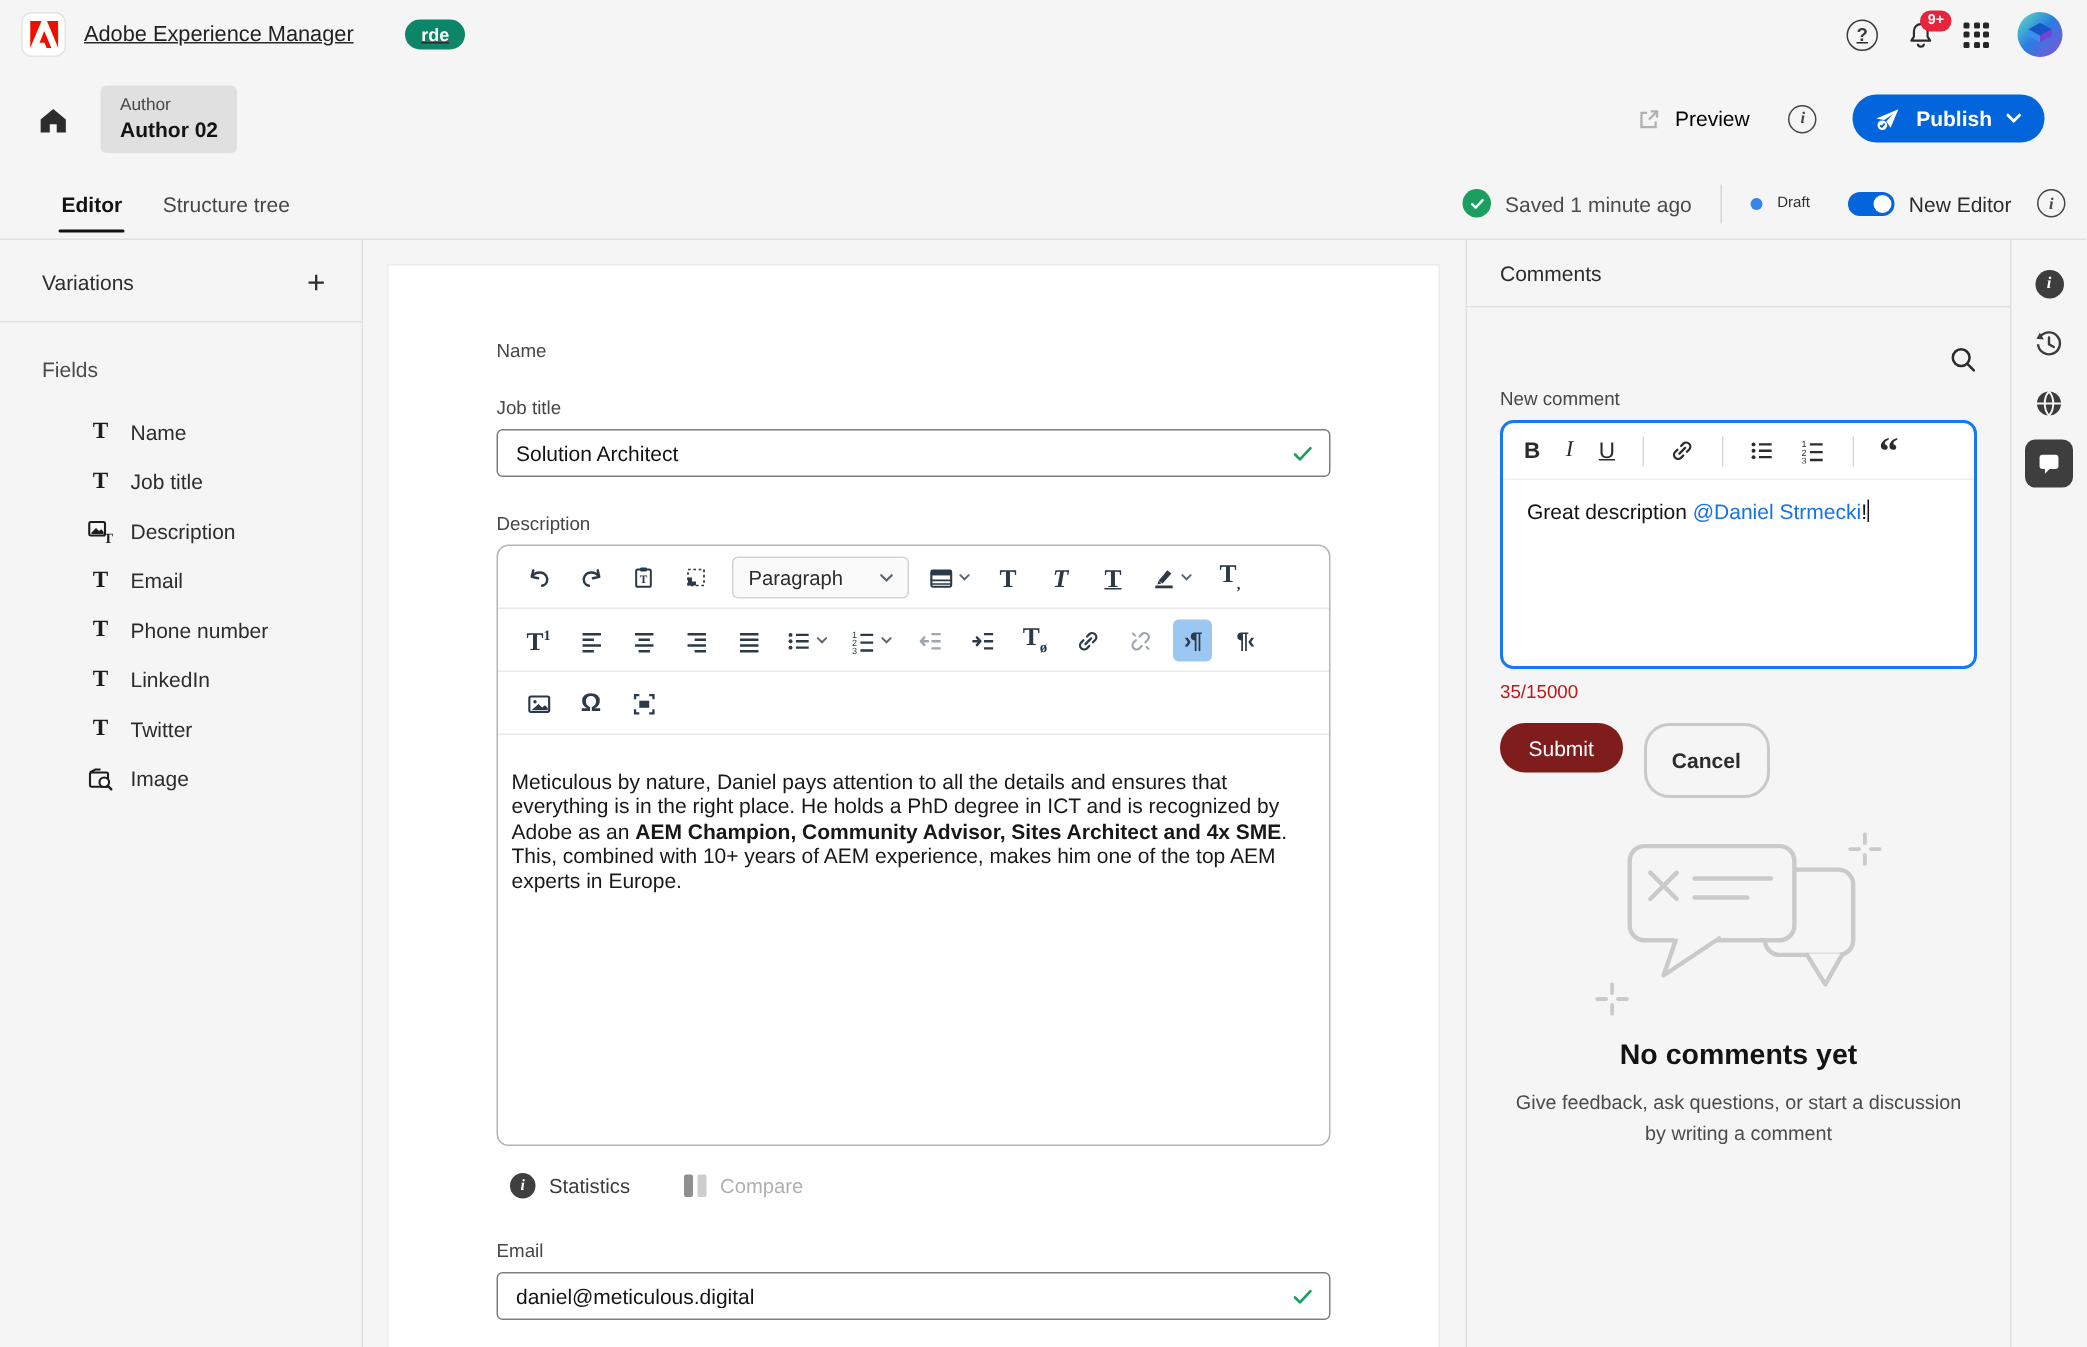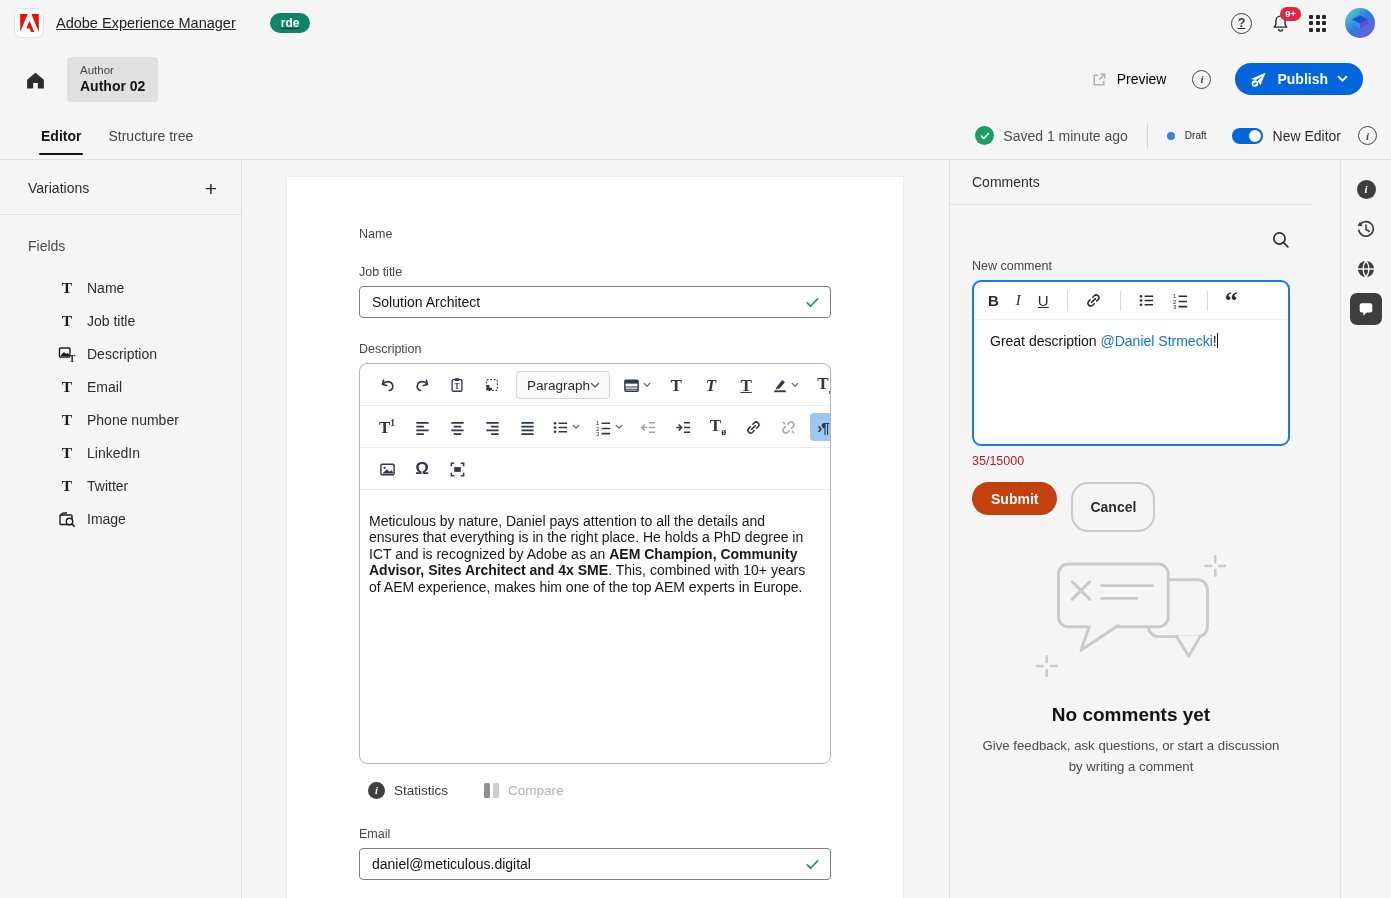--- a/index.html
+++ b/index.html
@@ -59,21 +59,21 @@
   .saved-text { margin-left:9px; font-size:14px; color:#4b4b4b; }
   .vdivider { width:1px; height:26px; background:#d5d5d5; margin:0 19px; }
   .draft-dot { width:8px; height:8px; border-radius:50%; background:#3487e6; }
   .draft-text { margin-left:10px; font-size:10px; color:#2c2c2c; }
   .toggle { width:31px; height:16px; border-radius:8px; background:#0265dc; position:relative; margin-left:25px; }
   .toggle .knob { position:absolute; top:2px; right:2px; width:12px; height:12px; border-radius:50%; background:#fff; }
   .toggle-label { margin-left:10px; font-size:14px; color:#2c2c2c; }
   .status-group .info-circle { margin-left:17px; }
 
   
-  .bodyrow { display:flex; height:738px;gap:28px; }
+  .bodyrow { display:flex; height:738px; }
 
   
   .sidebar { width:242px; border-right:1px solid #e1e1e1; padding:15px 24px 0 28px; flex:none; }
   .variations-row { display:flex; align-items:center; justify-content:space-between; height:26px; }
   .variations-title { font-size:14px; color:#2c2c2c; }
   .plus-btn { font-size:21px; color:#2c2c2c; font-weight:400; line-height:1; }
   .sidebar-divider { height:1px; background:#e1e1e1; margin:13px -24px 0 -28px; }
   .fields-title { margin-top:23px; font-size:14px; color:#4b4b4b; }
   .field-list { margin-top:17px; padding-left:29px; display:flex; flex-direction:column; }
   .field-item { display:flex; align-items:center; height:33px; font-size:14px; color:#2c2c2c; }
@@ -138,26 +138,26 @@
   .ce-btn.ital { font-style:italic; font-family:"Liberation Serif",serif; }
   .ce-btn.undl { text-decoration:underline; }
   .ce-btn.quote { font-family:"Liberation Serif","DejaVu Serif",serif; font-size:26px; font-weight:700;
     height:14px; overflow:visible; line-height:26px; }
   .ce-divider { width:1px; height:20px; background:#d8d8d8; margin:0 17px 0 1px; }
   .ce-content { padding:12px 16px; font-size:14px; color:#131313; line-height:1.4; }
   .mention { color:#1473e6; }
   .caret { display:inline-block; width:1.5px; height:15px; background:#131313; vertical-align:-2px; }
   .char-count { font-size:12.5px; color:#b91c1c; margin-top:8px; }
   .btn-row { display:flex; gap:14px; margin-top:14px; }
-  .submit-btn { height:33px; border-radius:17px; background:#c2410c; border:none; color:#fff;
-    font-weight:700; font-size:14px; padding:0 19px; font-family:inherit; }
+  .submit-btn { height:33px; border-radius:17px; background:#7f1d1d; border:none; color:#fff;
+    font-weight:400; font-size:14px; padding:0 19px; font-family:inherit; }
   .cancel-btn { height:50px; border-radius:17px; background:transparent; border:2px solid #c9c9c9;
     color:#2c2c2c; font-weight:700; font-size:14px; padding:0 17px; font-family:inherit; }
   .empty-state { margin-top:20px; text-align:center; }
-  .empty-title { font-size:19px; font-weight:700; color:#131313; margin-top:22px; }
+  .empty-title { font-size:19px; font-weight:700; color:#131313; margin-top:11px; }
   .empty-sub { font-size:13.2px; color:#4b4b4b; margin-top:10px; line-height:1.58; padding:0 2px; }
 
   
   .rail { width:51px; flex:none; border-left:1px solid #e1e1e1; display:flex; flex-direction:column;
     align-items:center; padding-top:13px; gap:8px; }
   .rail-btn { width:32px; height:32px; border-radius:7px; display:flex; align-items:center; justify-content:center; }
   .rail-btn.active { background:#3e3e3e; }
   .rail-info { width:19px; height:19px; background:#3d3d3d; border-radius:50%; color:#fff;
     display:flex; align-items:center; justify-content:center; font-size:11px; font-weight:700;
     font-family:"Liberation Serif",serif; font-style:italic; }

